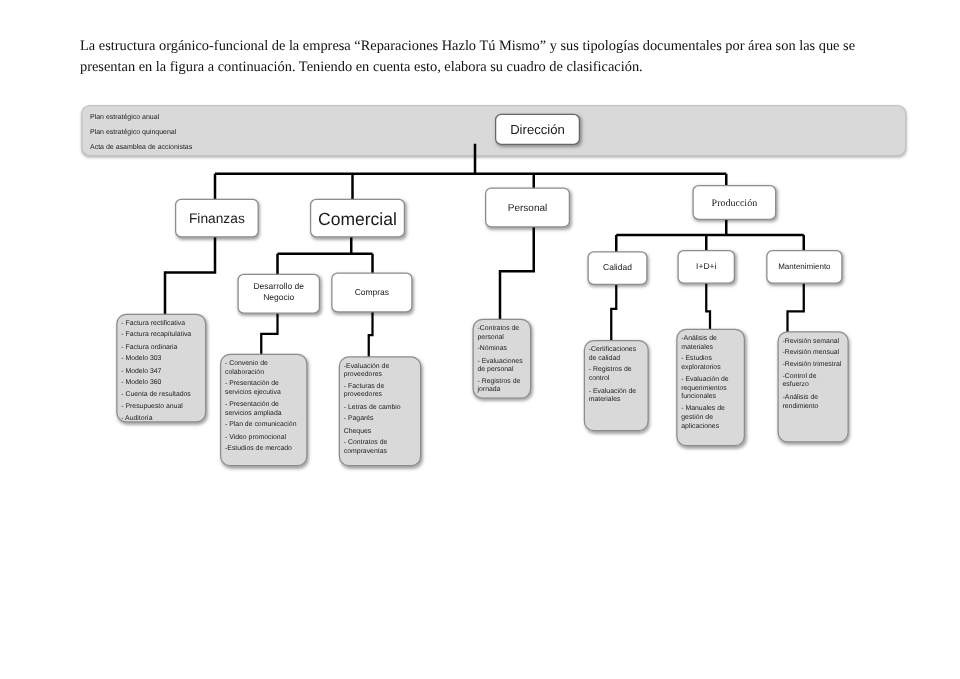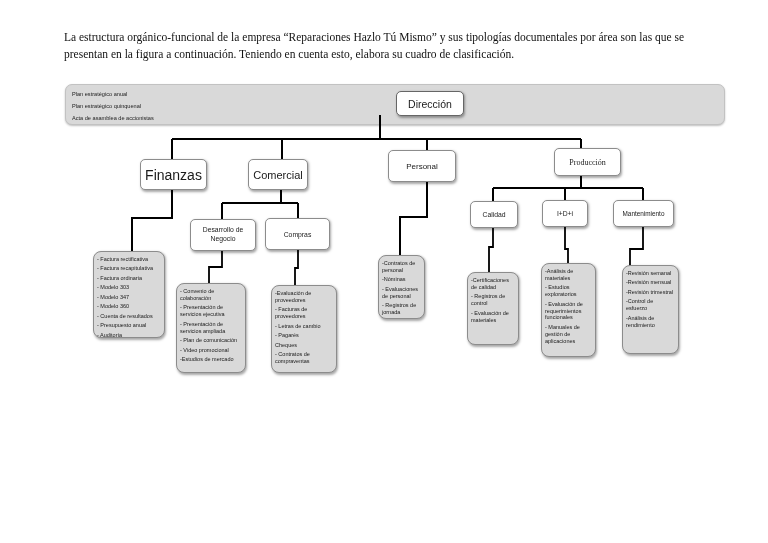--- a/index.html
+++ b/index.html
@@ -20,22 +20,22 @@
     position:absolute;left:6px;top:5px;font-size:5.6px;line-height:1.65;color:#222;
   }
   svg.connectors{position:absolute;left:0;top:0;z-index:1;}
   .node{
     position:absolute;background:#ffffff;border:1px solid #8c8c8c;border-radius:5px;
     box-shadow:1px 1.5px 2.5px rgba(0,0,0,0.35);
     display:flex;align-items:center;justify-content:center;text-align:center;
     box-sizing:border-box;z-index:2;padding:1px 2px;
   }
   #n-direccion{left:360px;top:91px;width:68px;height:25px;font-size:10.5px;border-color:#666;margin-left:36px;}
-  #n-finanzas{left:140px;top:159px;width:67px;height:31px;font-size:14px;}
-  #n-comercial{left:248px;top:159px;width:60px;height:31px;font-size:11px;}
+  #n-finanzas{left:140px;top:159px;width:67px;height:31px;font-size:11px;}
+  #n-comercial{left:248px;top:159px;width:76px;height:31px;font-size:14px;}
   #n-personal{left:388px;top:150px;width:68px;height:32px;font-size:8px;}
   #n-produccion{left:554px;top:148px;width:67px;height:28px;font-size:8px;font-family:Liberation Serif, serif;}
   #n-desarrollo{left:190px;top:219px;width:66px;height:32px;font-size:6.8px;line-height:1.3;}
   #n-compras{left:265px;top:218px;width:65px;height:32px;font-size:6.8px;}
   #n-calidad{left:470px;top:201px;width:48px;height:27px;font-size:6.8px;}
   #n-idi{left:542px;top:200px;width:46px;height:27px;font-size:6.8px;}
   #n-mantenimiento{left:613px;top:200px;width:61px;height:27px;font-size:6.4px;}
   .leaf{
     position:absolute;background:#d9d9d9;border:1px solid #8c8c8c;border-radius:8px;
     box-shadow:1px 1.5px 2.5px rgba(0,0,0,0.35);

